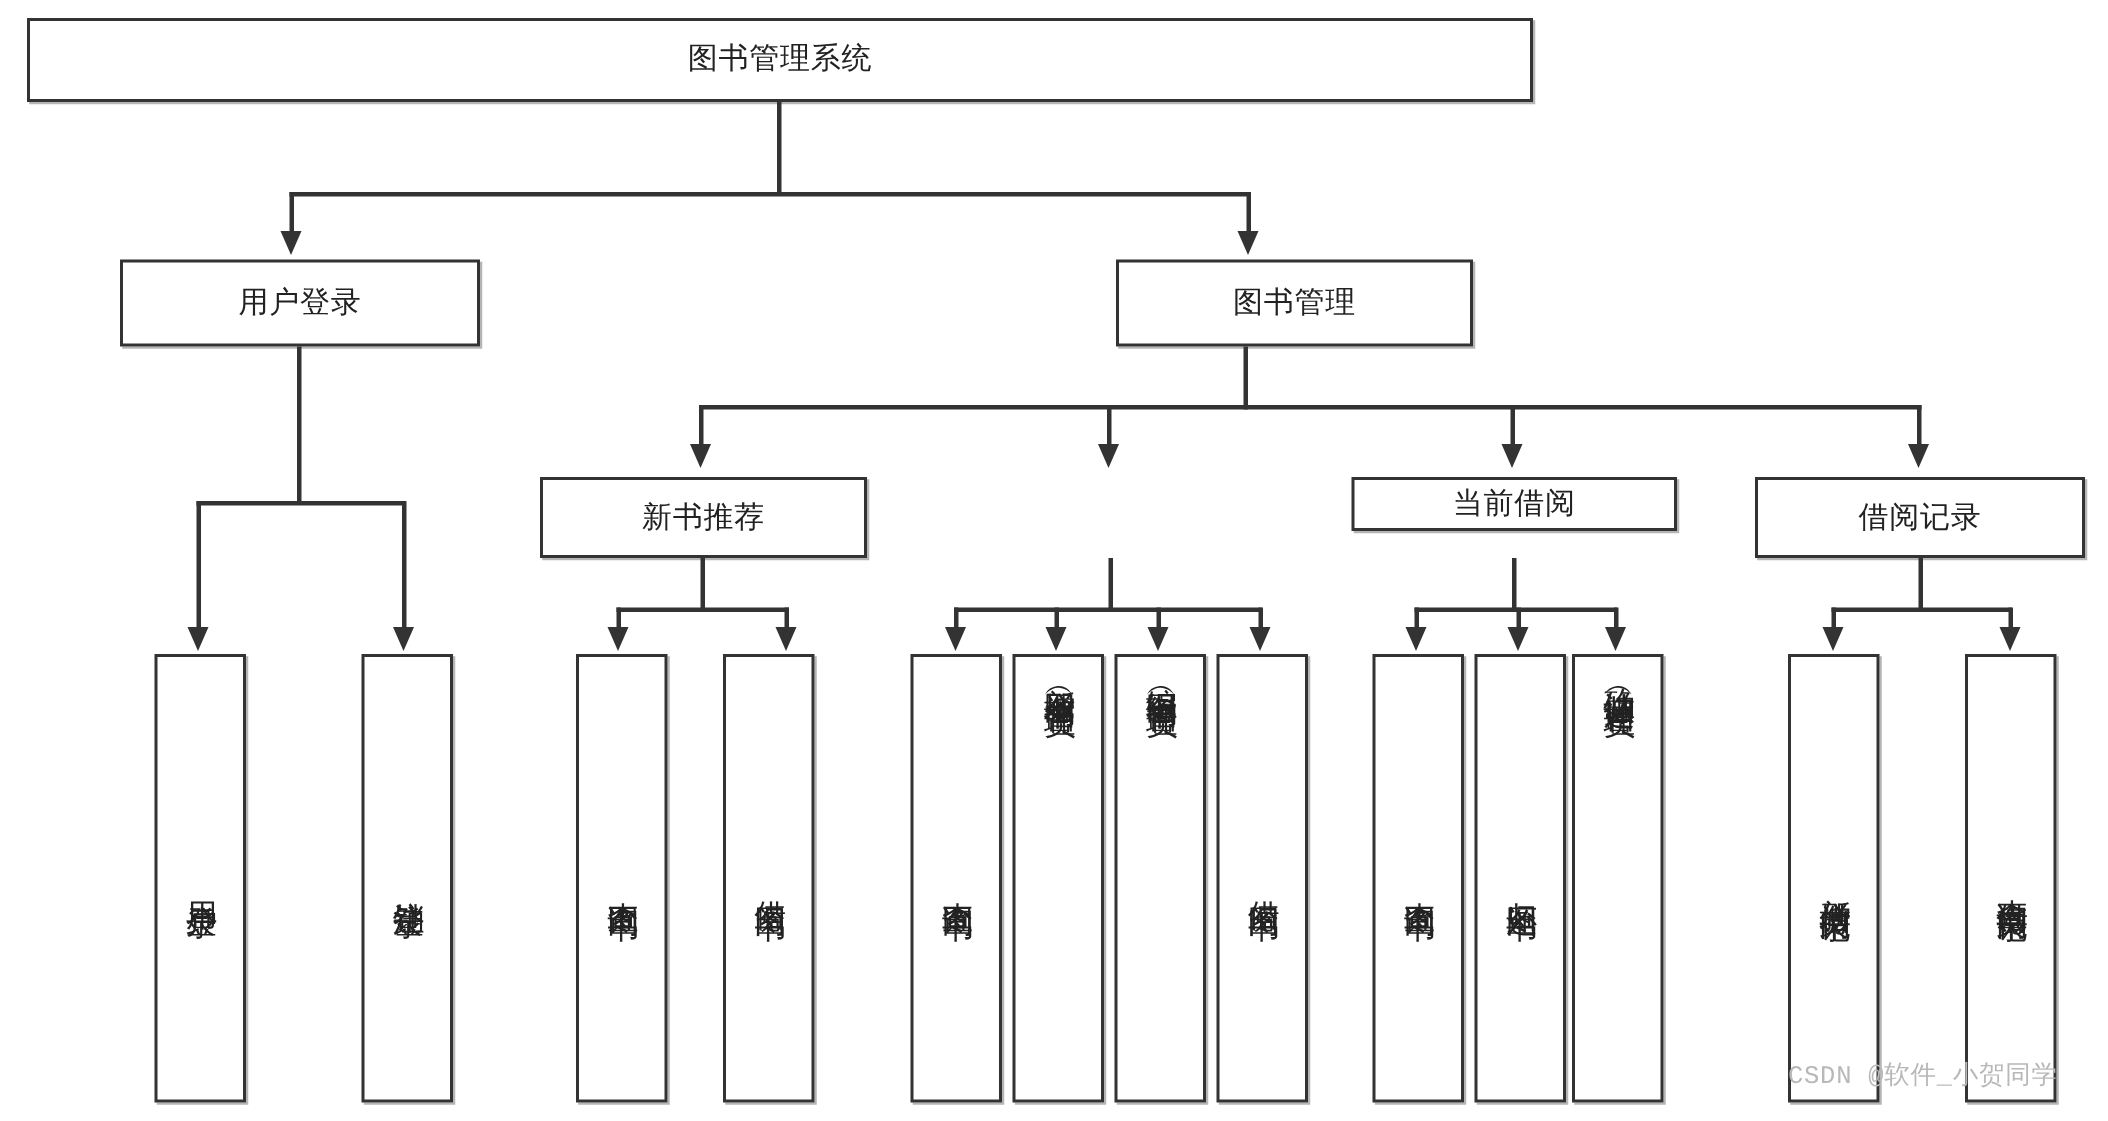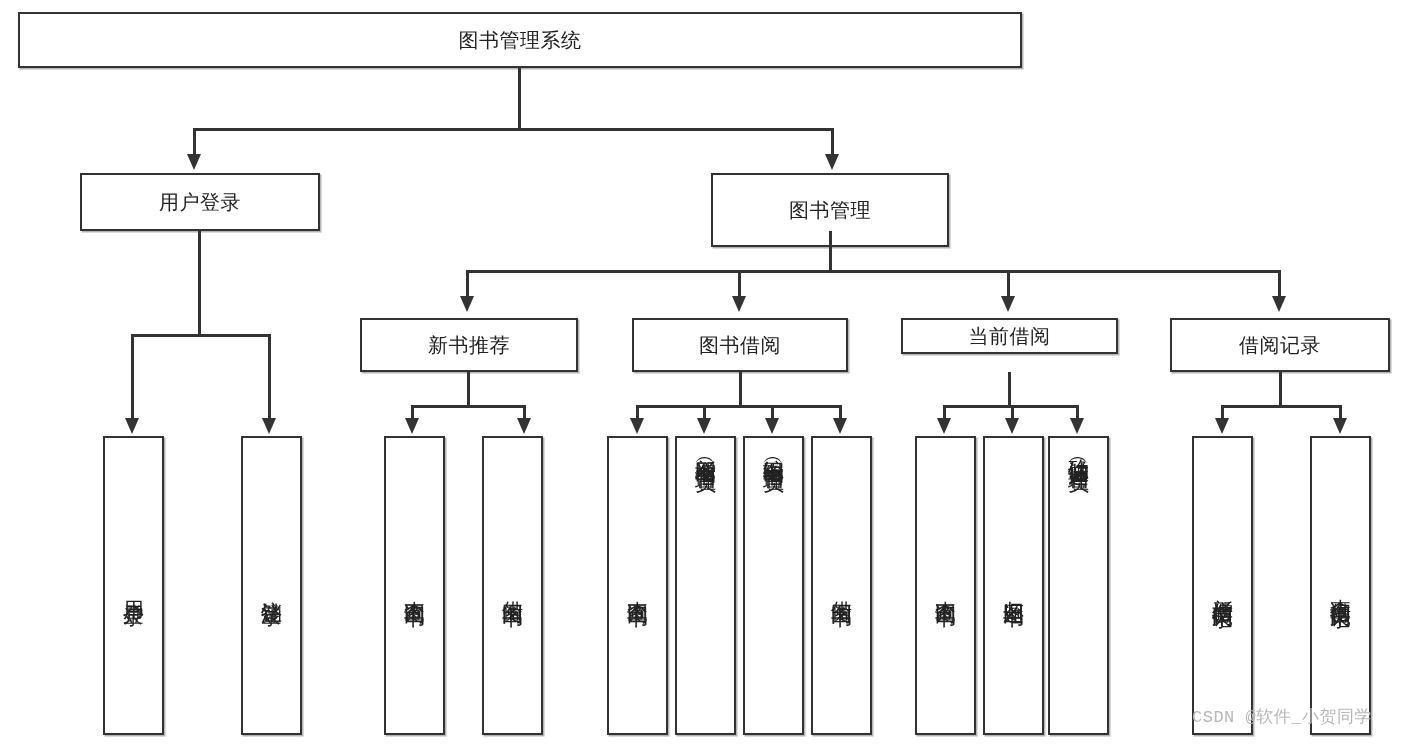--- a/index.html
+++ b/index.html
@@ -74,39 +74,39 @@
     white-space:nowrap;
     letter-spacing:0.5px;
     pointer-events:none;
   }
 </style>
 </head>
 <body>
 
 <div id="canvas">
 
-  <div class="node" style="left:18px;top:12px;width:1004px;height:56px;">
+  <div class="node" style="left:18px;top:12px;width:1004px;height:56px;font-family:Liberation Mono, monospace;">
     <span class="label">图书管理系统</span>
   </div>
 
   <div class="vline" style="left:518px;top:68px;width:3px;height:62px;"></div>
 
   <div class="hline" style="left:193px;top:128px;width:641px;height:3px;"></div>
 
   <div class="vline" style="left:193px;top:128px;width:3px;height:28px;"></div>
   <div class="arrow" style="left:187px;top:154px;"></div>
 
   <div class="vline" style="left:831px;top:128px;width:3px;height:28px;"></div>
   <div class="arrow" style="left:825px;top:154px;"></div>
 
   <div class="node" style="left:80px;top:173px;width:240px;height:58px;">
     <span class="label">用户登录</span>
   </div>
 
-  <div class="node" style="left:711px;top:173px;width:238px;height:74px;justify-content:center;">
+  <div class="node" style="left:744px;top:173px;width:238px;height:58px;justify-content:center;">
     <span class="label">图书管理</span>
   </div>
 
   <div class="vline" style="left:198px;top:231px;width:3px;height:105px;"></div>
   <div class="hline" style="left:131px;top:334px;width:137px;height:3px;"></div>
   <div class="vline" style="left:131px;top:334px;width:3px;height:86px;"></div>
   <div class="arrow" style="left:125px;top:418px;"></div>
   <div class="vline" style="left:268px;top:334px;width:3px;height:86px;"></div>
   <div class="arrow" style="left:262px;top:418px;"></div>
 
@@ -120,23 +120,20 @@
   <div class="arrow" style="left:732px;top:296px;"></div>
 
   <div class="vline" style="left:1007px;top:270px;width:3px;height:28px;"></div>
   <div class="arrow" style="left:1001px;top:296px;"></div>
 
   <div class="vline" style="left:1278px;top:270px;width:3px;height:28px;"></div>
   <div class="arrow" style="left:1272px;top:296px;"></div>
 
   <div class="node" style="left:360px;top:318px;width:218px;height:54px;text-align:right;">
     <span class="label">新书推荐</span>
-  </div>
-  <div class="node" style="left:632px;top:318px;width:216px;height:54px;">
-    <span class="label">图书借阅</span>
   </div>
   <div class="node" style="left:901px;top:318px;width:217px;height:36px;">
     <span class="label">当前借阅</span>
   </div>
   <div class="node" style="left:1170px;top:318px;width:220px;height:54px;">
     <span class="label">借阅记录</span>
   </div>
 
   <div class="vline" style="left:467px;top:372px;width:3px;height:36px;"></div>
   <div class="hline" style="left:411px;top:405px;width:115px;height:3px;"></div>

